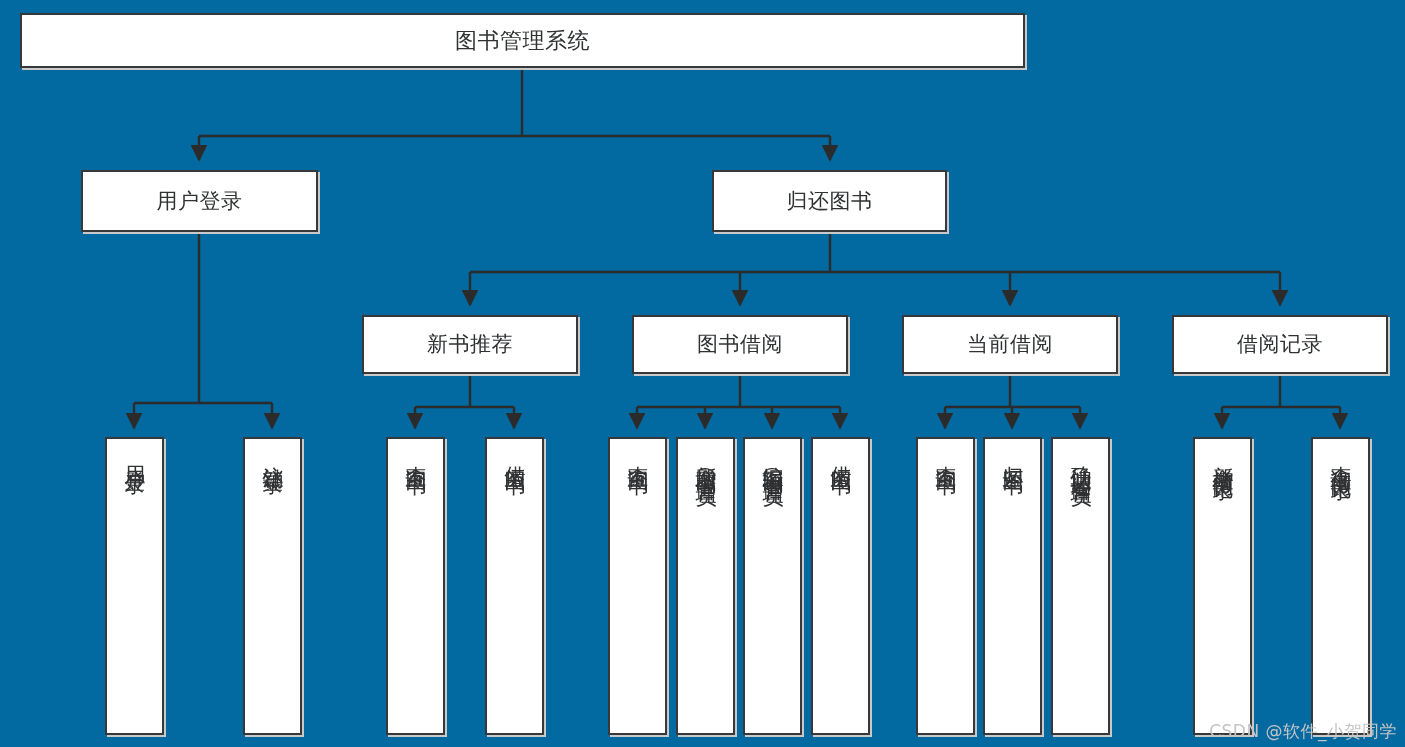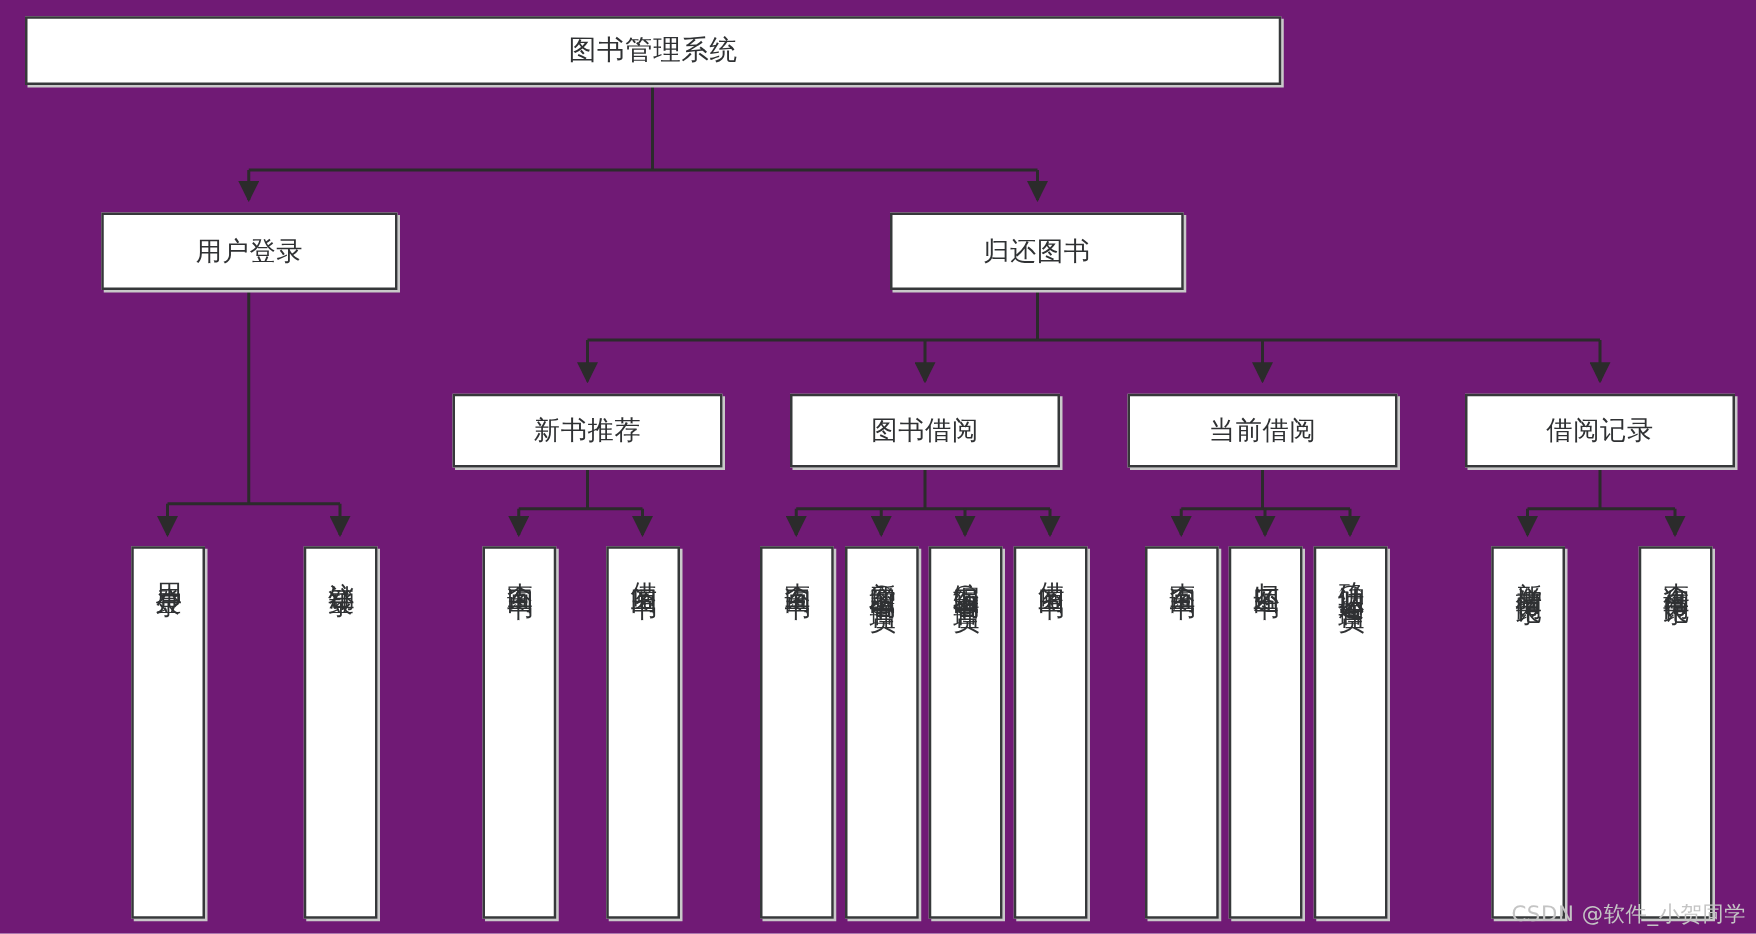--- a/index.html
+++ b/index.html
@@ -7,21 +7,21 @@
     padding: 0;
     background: #ffffff;
   }
   body {
     font-family: "DejaVu Sans", "Liberation Sans", sans-serif;
   }
   #canvas {
     position: relative;
     width: 1405px;
     height: 747px;
-    background: #701a75;
+    background: #0369a1;
     overflow: hidden;
   }
   #edges {
     position: absolute;
     left: 0;
     top: 0;
     width: 1405px;
     height: 747px;
     pointer-events: none;
   }

